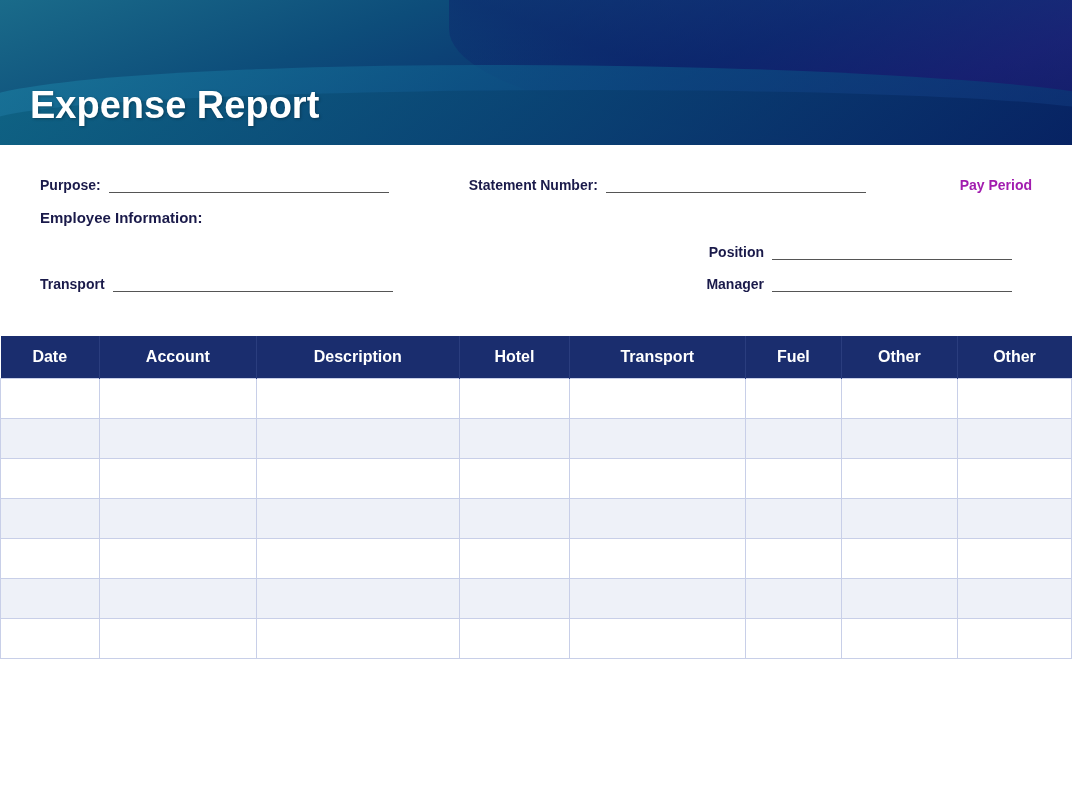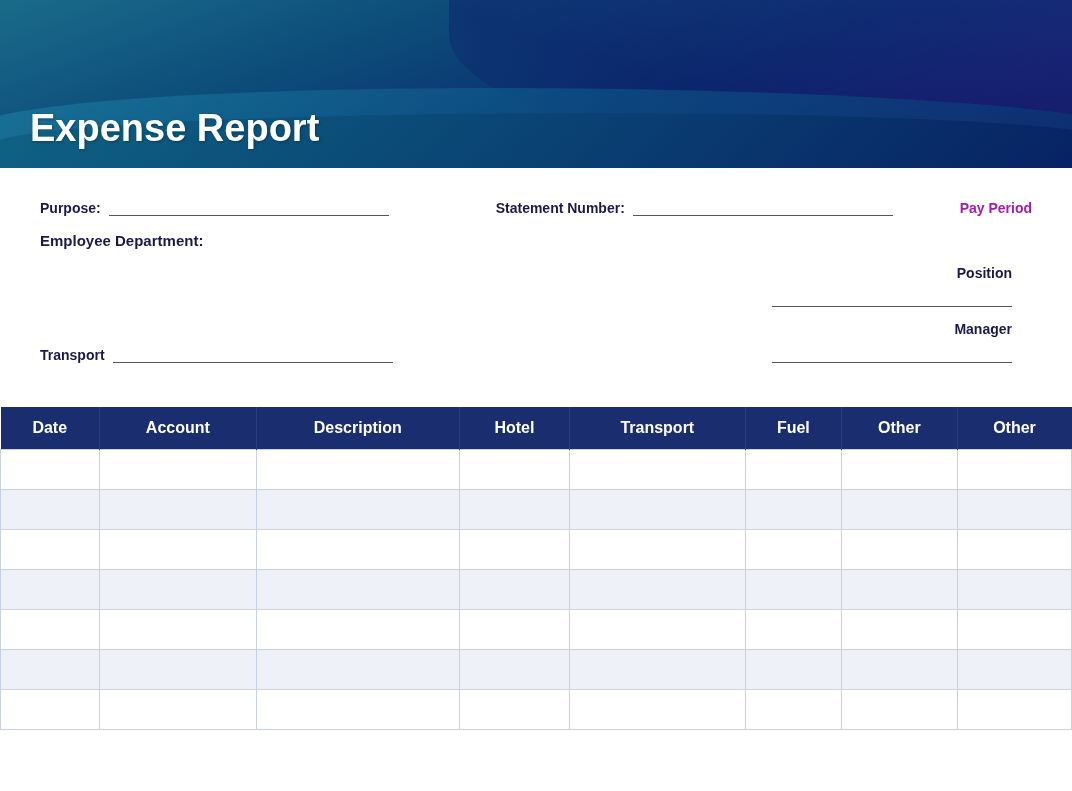--- a/index.html
+++ b/index.html
@@ -10,21 +10,21 @@
 
     body {
       font-family: Arial, sans-serif;
       background: #fff;
       width: 1072px;
       min-height: 791px;
     }
 
     .header {
       width: 100%;
-      height: 168px;
+      height: 145px;
       position: relative;
       overflow: hidden;
       background: linear-gradient(160deg, #1a6b8a 0%, #0d4d7a 30%, #0a2d6e 60%, #1a1a6e 80%, #12125a 100%);
       text-align: center;
     }
 
     .header-wave1 {
       position: absolute;
       bottom: -10px;
       left: -20px;
@@ -121,21 +121,20 @@
       justify-content: space-between;
       margin-bottom: 14px;
     }
 
     .right-col {
       display: flex;
       align-items: flex-end;
       gap: 8px;
       margin-left: auto;
       padding-right: 20px;
-      flex-direction: column;
     }
 
     .pay-period-label {
       font-size: 14px;
       font-weight: bold;
       color: #a21caf;
     }
 
     
     .expense-table {
@@ -185,30 +184,30 @@
   <div class="header-title">Expense Report</div>
 </div>
 
 <div class="form-section">
 
   <div class="form-row">
     <div class="form-field">
       <span class="form-label">Purpose:</span>
       <input type="text" class="form-line purpose-line" style="">
     </div>
-    <div class="form-field" style="margin-left: 87px;">
+    <div class="form-field" style="margin-left: 60px;">
       <span class="form-label">Statement Number:</span>
       <input type="text" class="form-line statement-line" style="">
     </div>
     <div class="form-field" style="margin-left: auto;">
       <span class="form-label pay-period-label">Pay Period</span>
     </div>
   </div>
 
-  <div class="employee-info-label">Employee Department:</div>
+  <div class="employee-info-label">Employee Information:</div>
 
   <div class="two-col-row">
     <div class="form-field right-col">
       <span class="form-label">Position</span>
       <input type="text" class="form-line position-line" style="">
     </div>
   </div>
 
   <div class="two-col-row">
     <div class="form-field">

